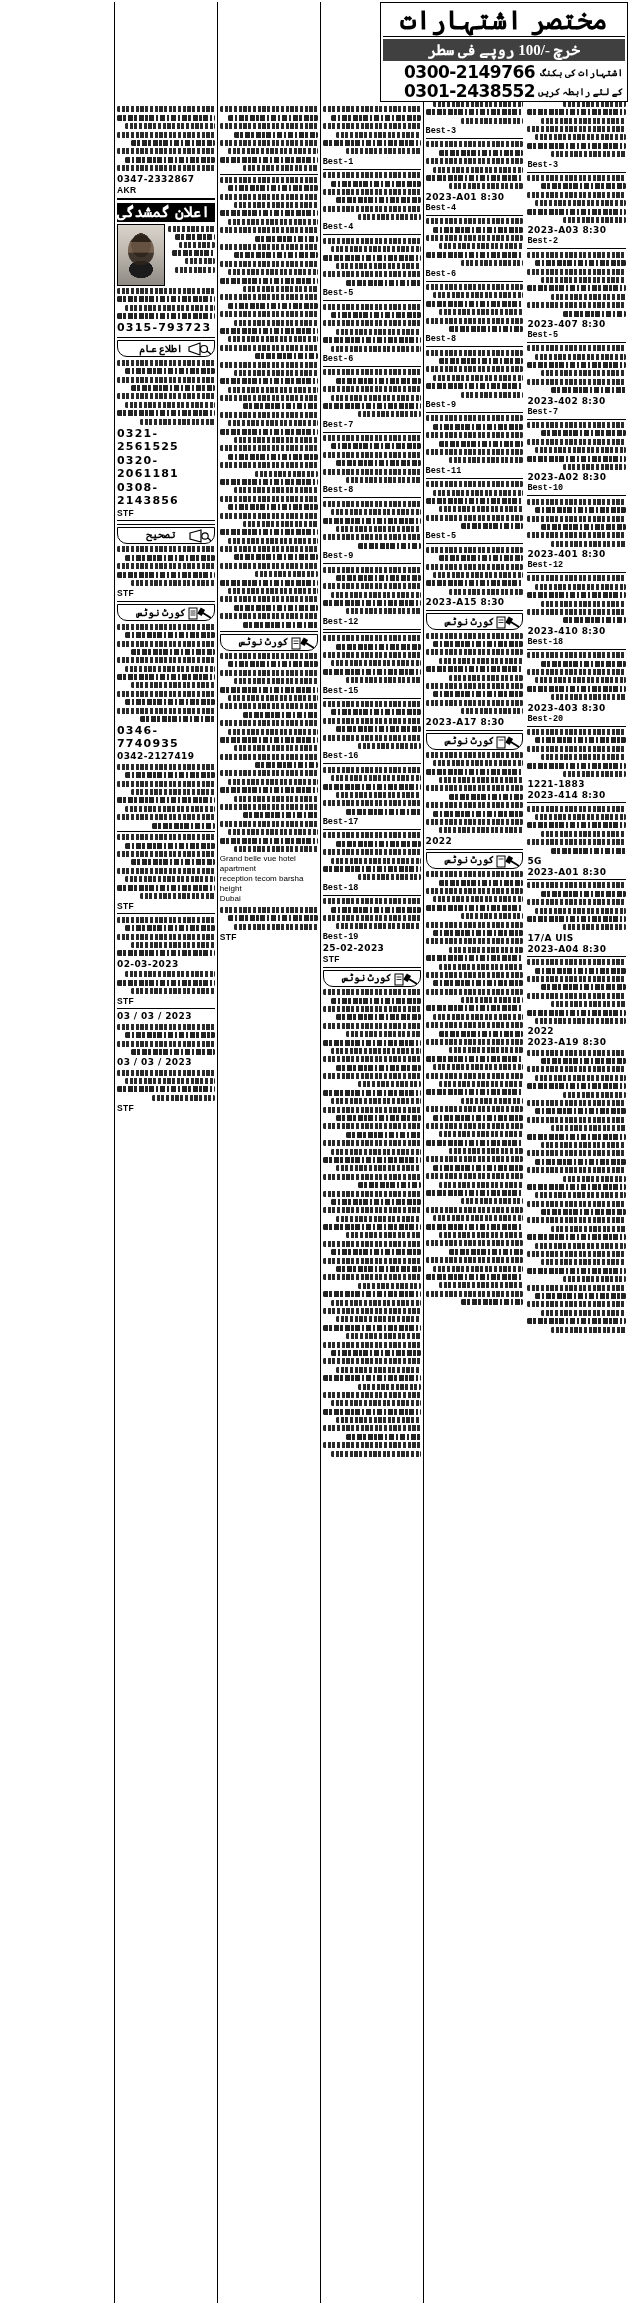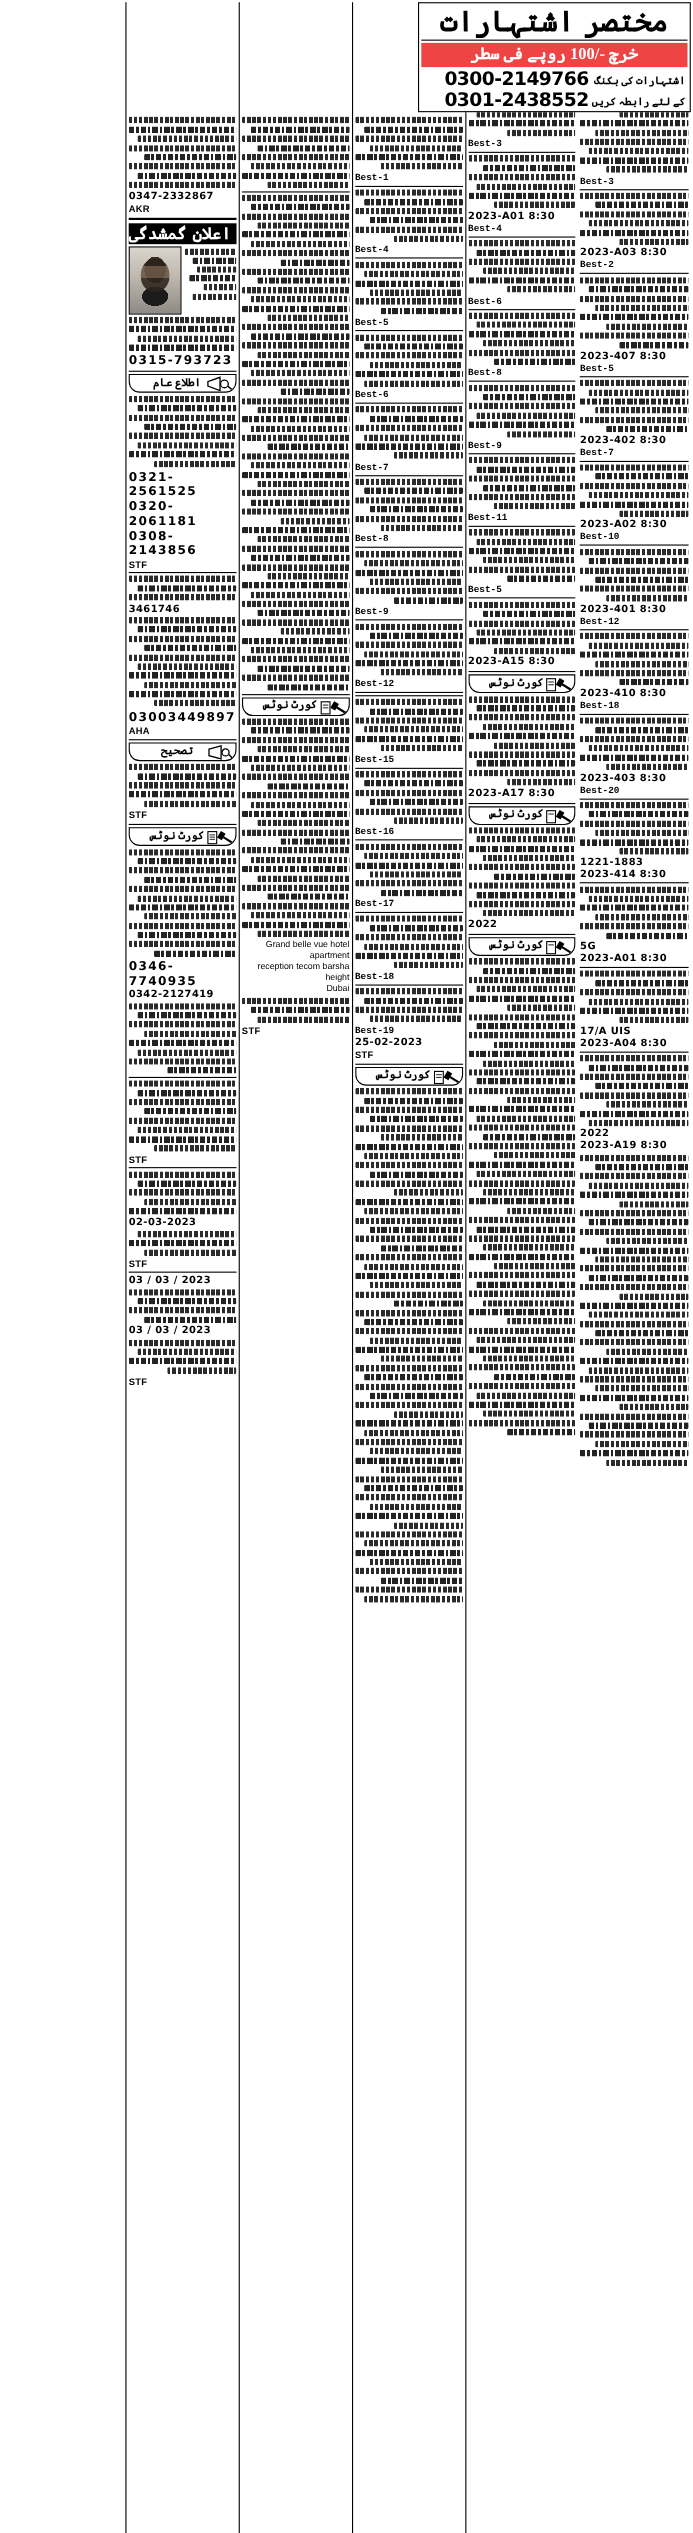--- a/index.html
+++ b/index.html
@@ -46,21 +46,21 @@
     font-family:"DejaVu Serif", serif;
     font-weight:bold;
     font-size:26px;
     line-height:30px;
     text-align:center;
     letter-spacing:-1px;
     border-bottom:1px solid #000;
     padding-bottom:1px;
   }
   .mh-rate{
-    background:#ef4444; color:#fff;
+    background:#404040; color:#fff;
     font-weight:bold;
     font-size:15px;
     line-height:20px;
     text-align:center;
     margin:2px 0;
     padding:1px 2px;
     letter-spacing:-0.5px;
   }
   .mh-phones{
     display:flex; flex-direction:column; gap:0;
@@ -157,21 +157,21 @@
   .num.big{ font-size:11px; letter-spacing:1.2px; }
   .tag{
     font-family:"Liberation Sans", sans-serif;
     font-size:8.5px; font-weight:bold;
     direction:ltr; text-align:left;
     letter-spacing:.3px;
   }
   .eng{
     font-family:"Liberation Sans", sans-serif;
     font-size:8px;
-    direction:ltr; text-align:right;
+    direction:ltr; text-align:left;
     line-height:10px;
   }
   .best{
     font-family:Liberation Mono, monospace;
     font-size:8.5px; font-weight:bold;
     direction:ltr; text-align:left;
   }
 
   
   .miss-head{
@@ -285,38 +285,20 @@
         <div class="ln w95 alt"></div>
         <div class="ln w75"></div>
         <div class="num big">0321-2561525</div>
         <div class="num big">0320-2061181</div>
         <div class="num big">0308-2143856</div>
         <div class="tag">STF</div>
       </div>
 
       <div class="rule"></div>
 
-      <div class="ad">
-        <div class="ln w95"></div>
-        <div class="ln w90 alt"></div>
-        <div class="ln w95"></div>
-        <div class="num">3461746</div>
-        <div class="ln w95"></div>
-        <div class="ln w90 alt"></div>
-        <div class="ln w95"></div>
-        <div class="ln w85 alt"></div>
-        <div class="ln w95"></div>
-        <div class="ln w90"></div>
-        <div class="ln w95 alt"></div>
-        <div class="ln w85"></div>
-        <div class="ln w95 alt"></div>
-        <div class="ln w75"></div>
-        <div class="num big">03003449897</div>
-        <div class="tag">AHA</div>
-      </div>
 
       <div class="sec">
         <div class="sec-banner">
           <span class="sec-icon">
             <svg viewBox="0 0 26 16" width="26" height="16">
               <path d="M3 5 L14 2 L14 14 L3 11 Z" fill="#fff" stroke="#000" stroke-width="1.2"></path>
               <circle cx="18" cy="8" r="3.2" fill="#fff" stroke="#000" stroke-width="1.2"></circle>
               <line x1="21" y1="10" x2="25" y2="14" stroke="#000" stroke-width="1.3"></line>
             </svg>
           </span>

